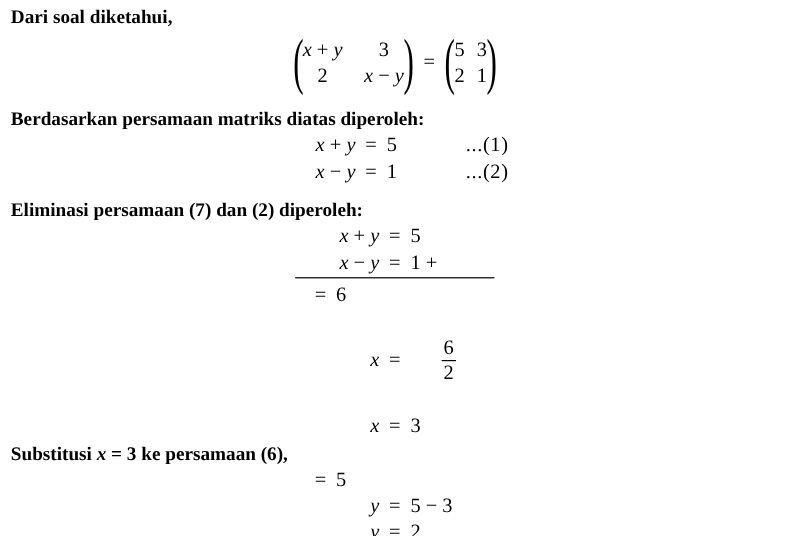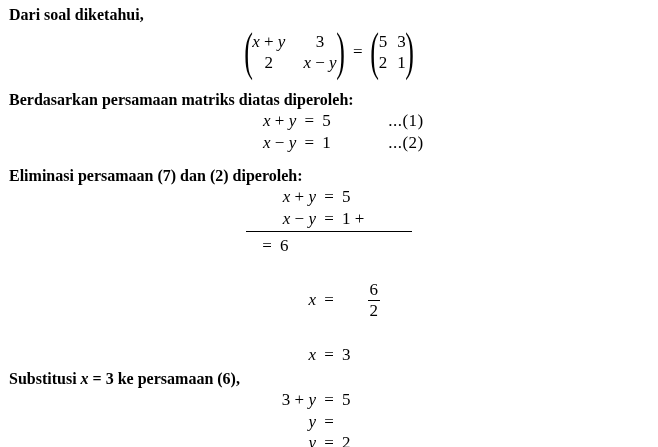--- a/index.html
+++ b/index.html
@@ -125,26 +125,26 @@
     <span class="rhs">3</span>
   </div>
 </div>
 
 <div class="spacer-s"></div>
 
 <p class="text"><span>Substitusi </span><span><i>x</i> = 3</span><span> ke persamaan (6),</span></p>
 
 <div class="math-block">
   <div class="eq">
-    <span class="lhs">3 + <i>y</i></span>
     <span class="rel">=</span>
     <span class="rhs">5</span>
   </div>
   <div class="eq">
     <span class="lhs"><i>y</i></span>
     <span class="rel">=</span>
+    <span class="rhs">5 − 3</span>
   </div>
   <div class="eq">
     <span class="lhs"><i>y</i></span>
     <span class="rel">=</span>
     <span class="rhs">2</span>
   </div>
 </div>
 
 </body></html>

